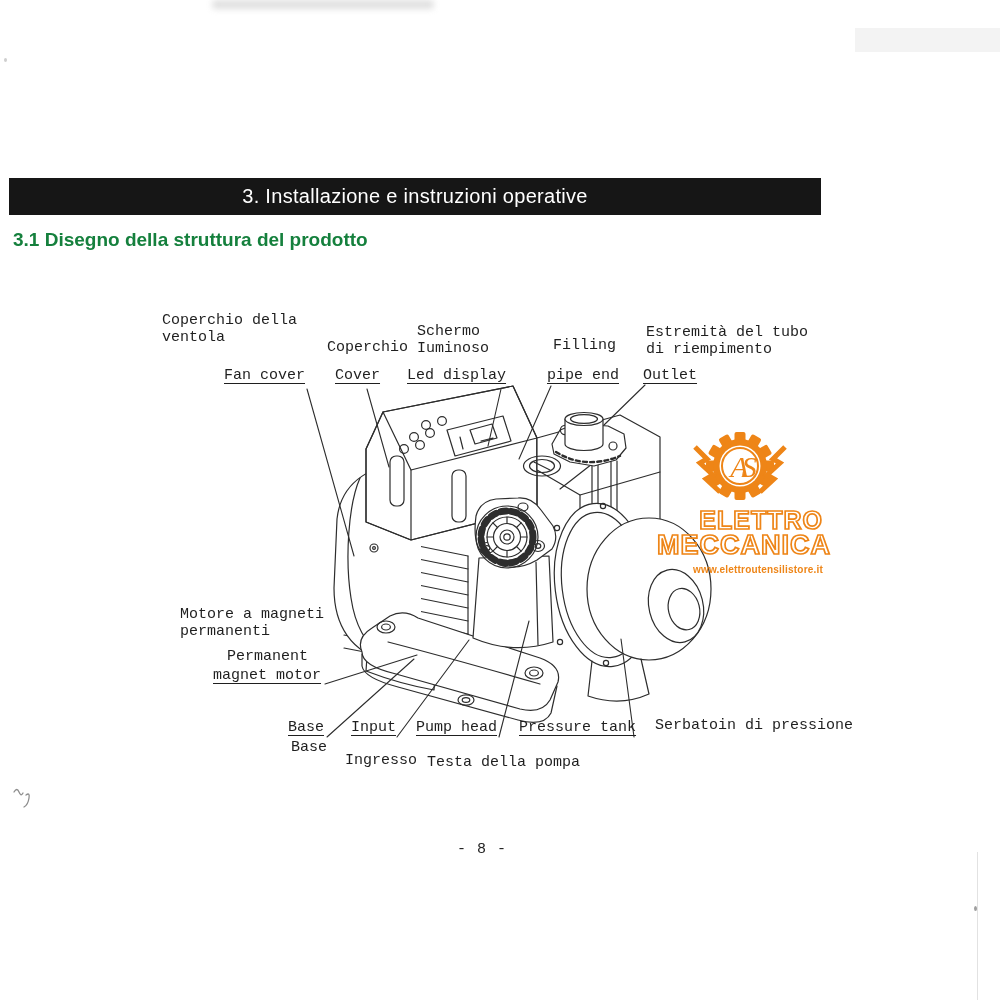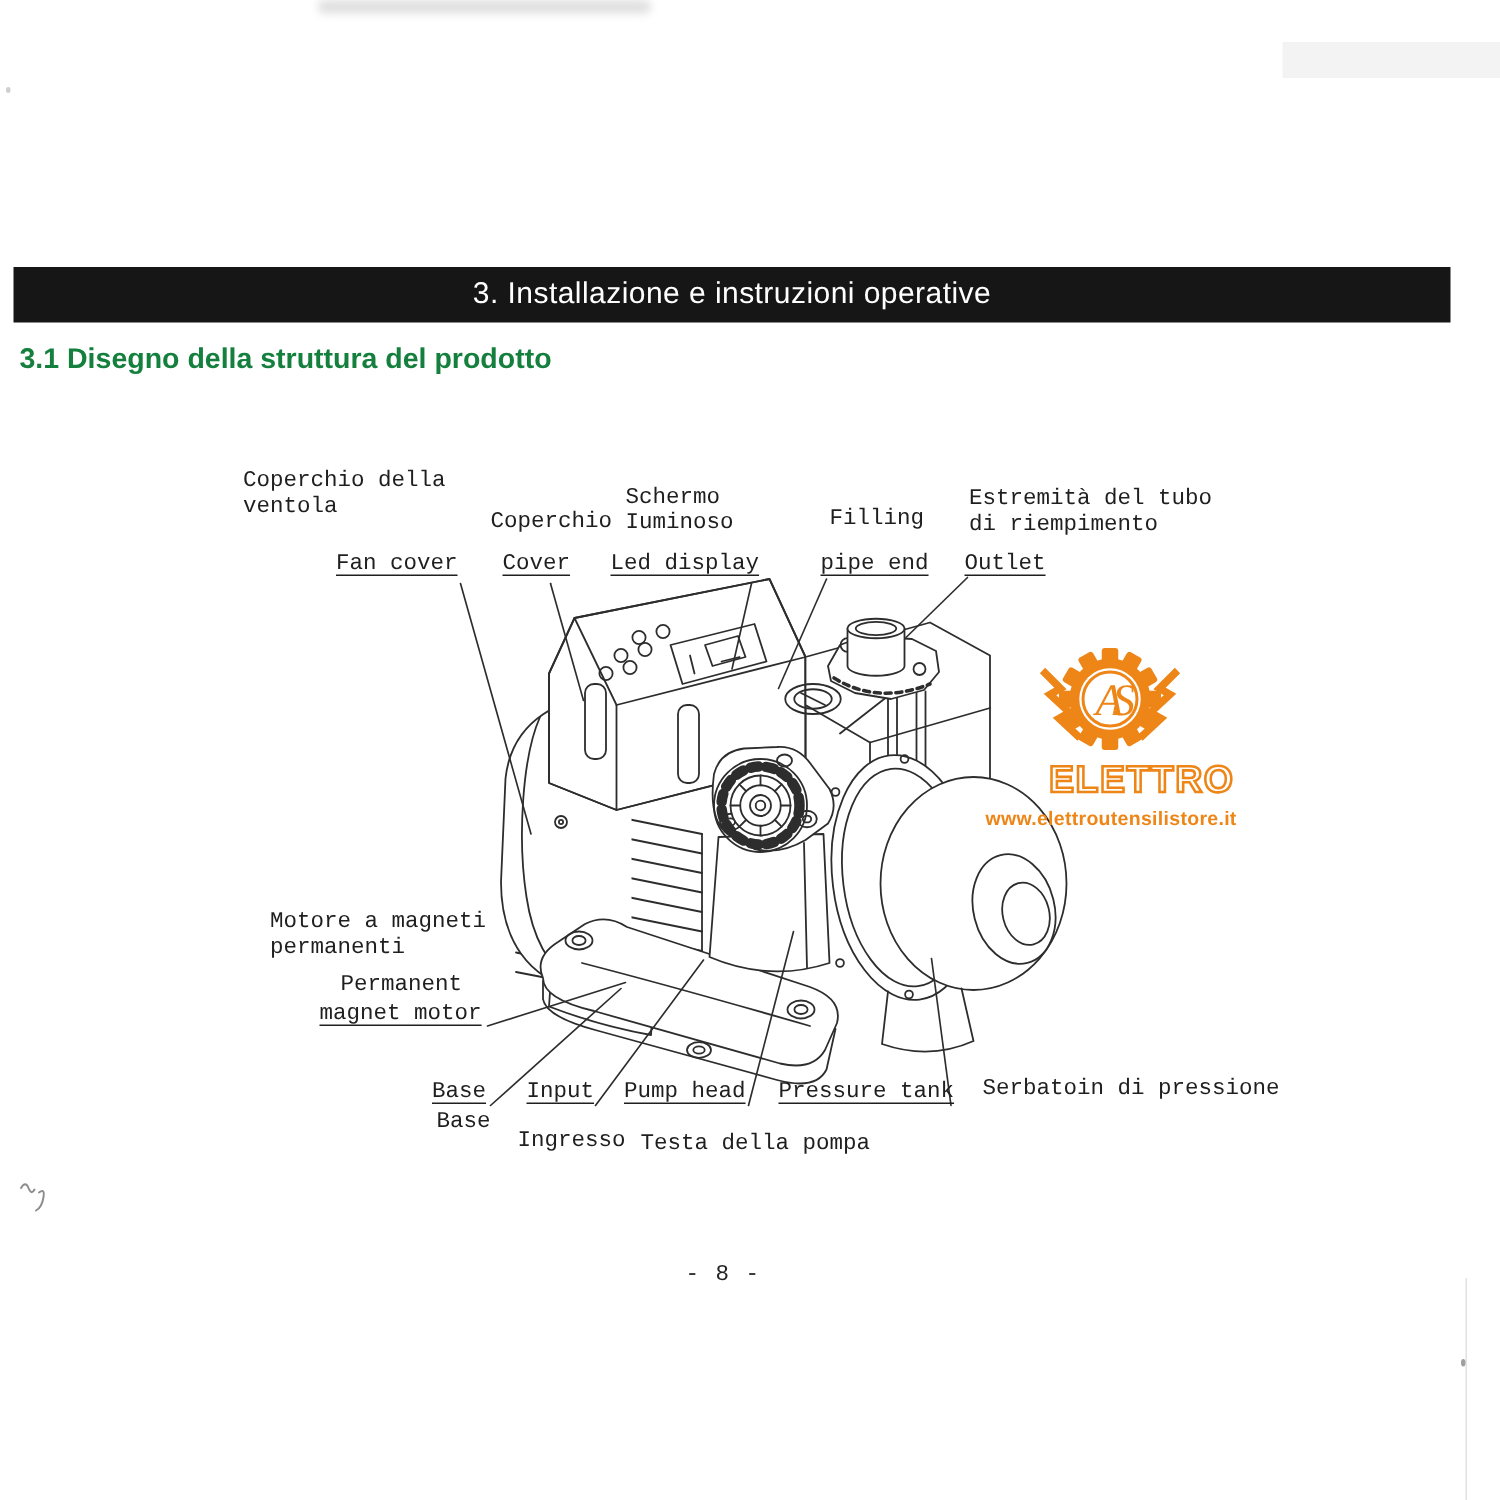--- a/index.html
+++ b/index.html
@@ -6,38 +6,38 @@
   .sheet{position:relative;width:1000px;height:1000px;background:#ffffff;overflow:hidden;
          font-family:"Liberation Sans",sans-serif;}
   
   .top-smudge{position:absolute;left:212px;top:0;width:222px;height:9px;background:#b9b9b9;
               opacity:.45;filter:blur(3px);border-radius:4px;}
   .tr-box{position:absolute;left:855px;top:28px;width:145px;height:24px;background:#f3f3f3;}
   .edge-line{position:absolute;left:977px;top:852px;width:1px;height:148px;background:#e2e2e2;}
   .dot-a{position:absolute;left:4px;top:58px;width:3px;height:4px;background:#cfcfcf;border-radius:50%;}
   .dot-b{position:absolute;left:974px;top:906px;width:3px;height:5px;background:#9f9f9f;border-radius:50%;}
   
-  .header-bar{position:absolute;left:9px;top:178px;width:958px;height:37px;background:#161616;
+  .header-bar{position:absolute;left:9px;top:178px;width:812px;height:37px;background:#161616;
               display:flex;align-items:center;justify-content:center;}
   .header-bar span{color:#ffffff;font-size:20px;letter-spacing:.3px;}
   .heading{position:absolute;left:13px;top:229px;margin:0;font-size:19px;font-weight:bold;color:#15803d;}
   
   .drawing{position:absolute;left:0;top:0;width:1000px;height:1000px;}
   
   .lbl{position:absolute;font-family:"Liberation Mono",monospace;font-size:15px;line-height:16.5px;
        color:#1f1f1f;white-space:pre;}
   .ul{text-decoration:underline;text-underline-offset:3.5px;text-decoration-thickness:1.4px;}
   
   .logo{position:absolute;left:657px;top:420px;width:166px;text-align:right;}
   .logo .gear{display:block;margin:0 auto;}
   .logo-l1,.logo-l2{font-weight:bold;color:transparent;-webkit-text-stroke:1.7px #ee8517;
                     line-height:1;letter-spacing:1px;}
   .logo-l1{font-size:25px;margin-top:-4px;}
   .logo-l2{font-size:27px;margin-top:-1px;}
-  .logo-url{font-size:13px;font-weight:bold;color:#ee8517;margin-top:5px;letter-spacing:.2px;}
+  .logo-url{font-size:10px;font-weight:bold;color:#ee8517;margin-top:5px;letter-spacing:.2px;}
   .pagenum{position:absolute;left:457px;top:841px;font-family:"Liberation Mono",monospace;
            font-size:15px;color:#242424;letter-spacing:1px;}
 </style>
 </head>
 <body>
 
 <div class="sheet">
 
   <div class="top-smudge"></div>
   <div class="tr-box"></div>
@@ -246,18 +246,19 @@
       </g>
       <circle r="20.5" fill="#ffffff"></circle>
       <circle r="18" fill="none" stroke="#ee8517" stroke-width="2"></circle>
       <text x="0" y="10.5" text-anchor="middle" font-family="Liberation Serif,serif" font-style="italic" font-size="30" letter-spacing="-7" fill="#ee8517">AS</text>
       <g fill="none" stroke="#ee8517" stroke-width="5" stroke-linejoin="miter" stroke-linecap="butt">
         <path d="M-45,-19 L-33,-7 L-40,-3 L-27,9 L-34,13 L-20,26"></path>
         <path d="M45,-19 L33,-7 L40,-3 L27,9 L34,13 L20,26"></path>
       </g>
     </svg>
     <div class="logo-l1">ELETTRO</div>
+    <div class="logo-l2">MECCANICA</div>
     <div class="logo-url">www.elettroutensilistore.it</div>
   </div>
 
   <div class="pagenum">- 8 -</div>
 
 </div>
 
 </body></html>

